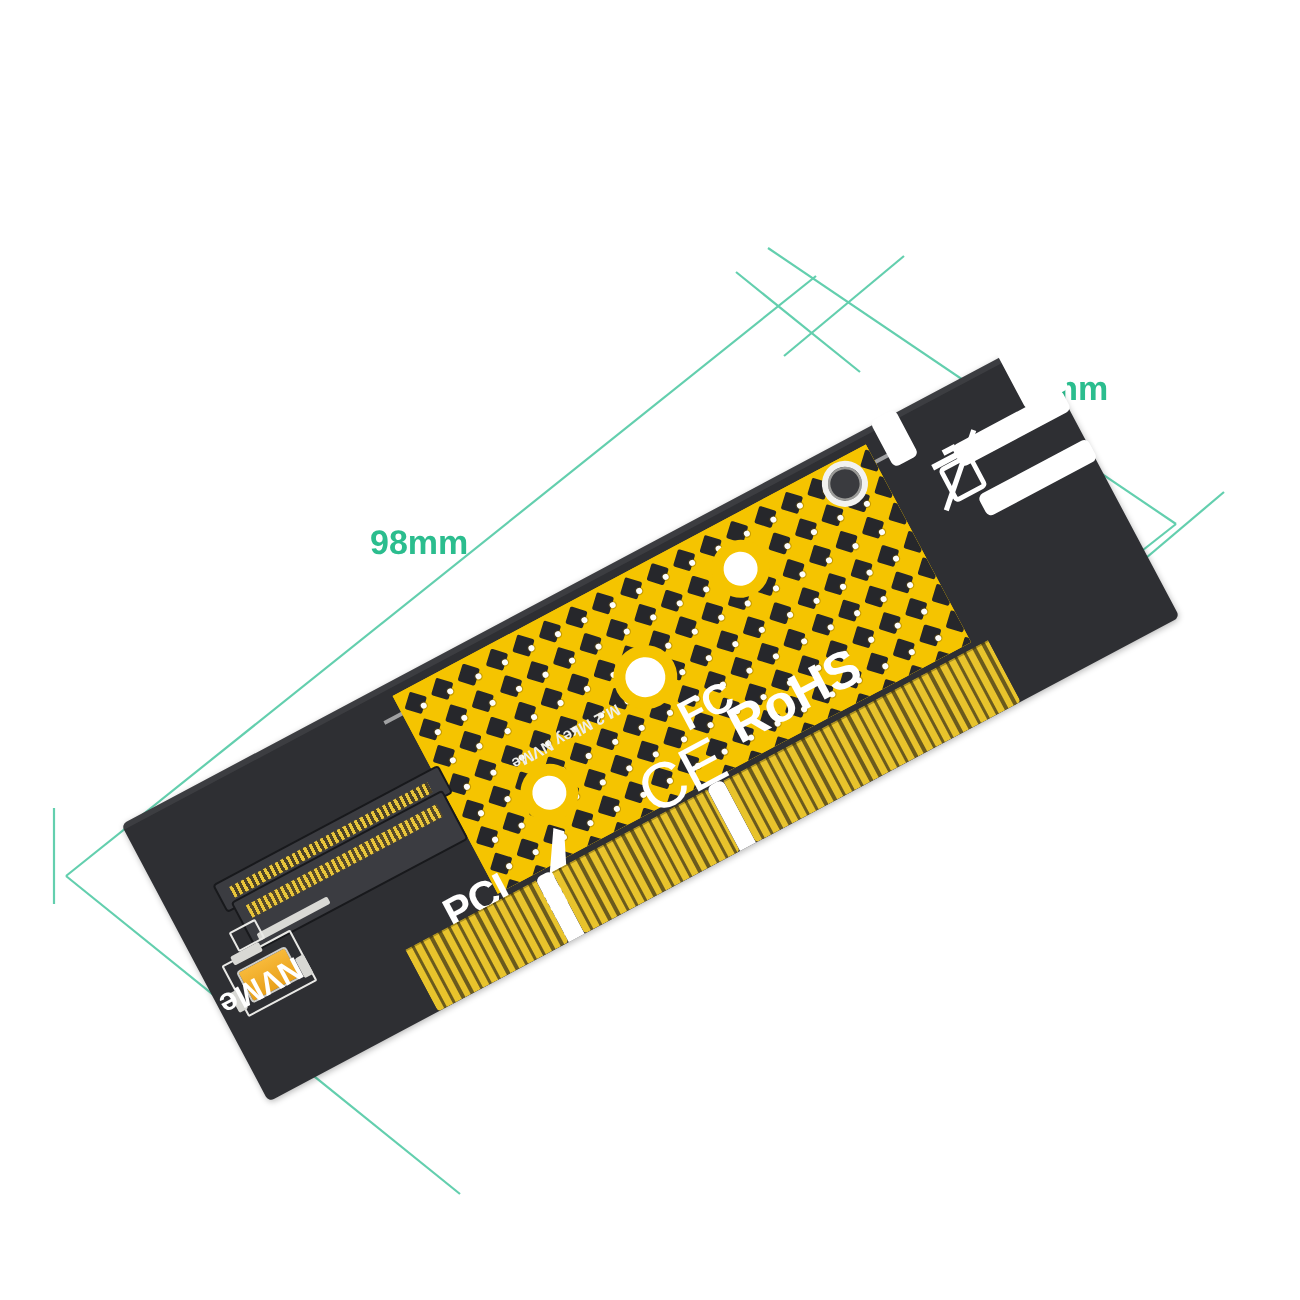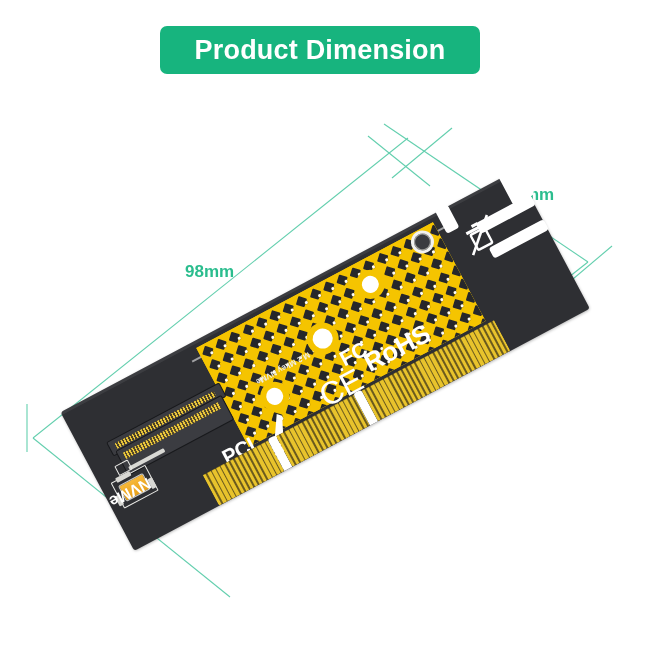--- a/index.html
+++ b/index.html
@@ -147,23 +147,20 @@
   
   .guide{
     position:absolute;height:1.5px;background:rgba(255,255,255,.55);
   }
 </style>
 </head>
 <body>
 
 <div id="stage">
 
-  <div class="banner" style="background: rgb(23, 180, 126);">
-    <span class="banner-text" style="color: rgb(255, 255, 255);">Product Dimension</span>
-  </div>
 
   <svg id="dims">
 
     <line class="dimline" x1="33" y1="438" x2="408" y2="138" style="stroke: rgb(99, 207, 174);"></line>
 
     <line class="dimline" x1="384" y1="124" x2="588" y2="262" style="stroke: rgb(99, 207, 174);"></line>
 
     <line class="dimline" x1="33" y1="438" x2="230" y2="597" style="stroke: rgb(99, 207, 174);"></line>
 
     <line class="dimline" x1="588" y1="262" x2="470" y2="355" style="stroke: rgb(99, 207, 174);"></line>

